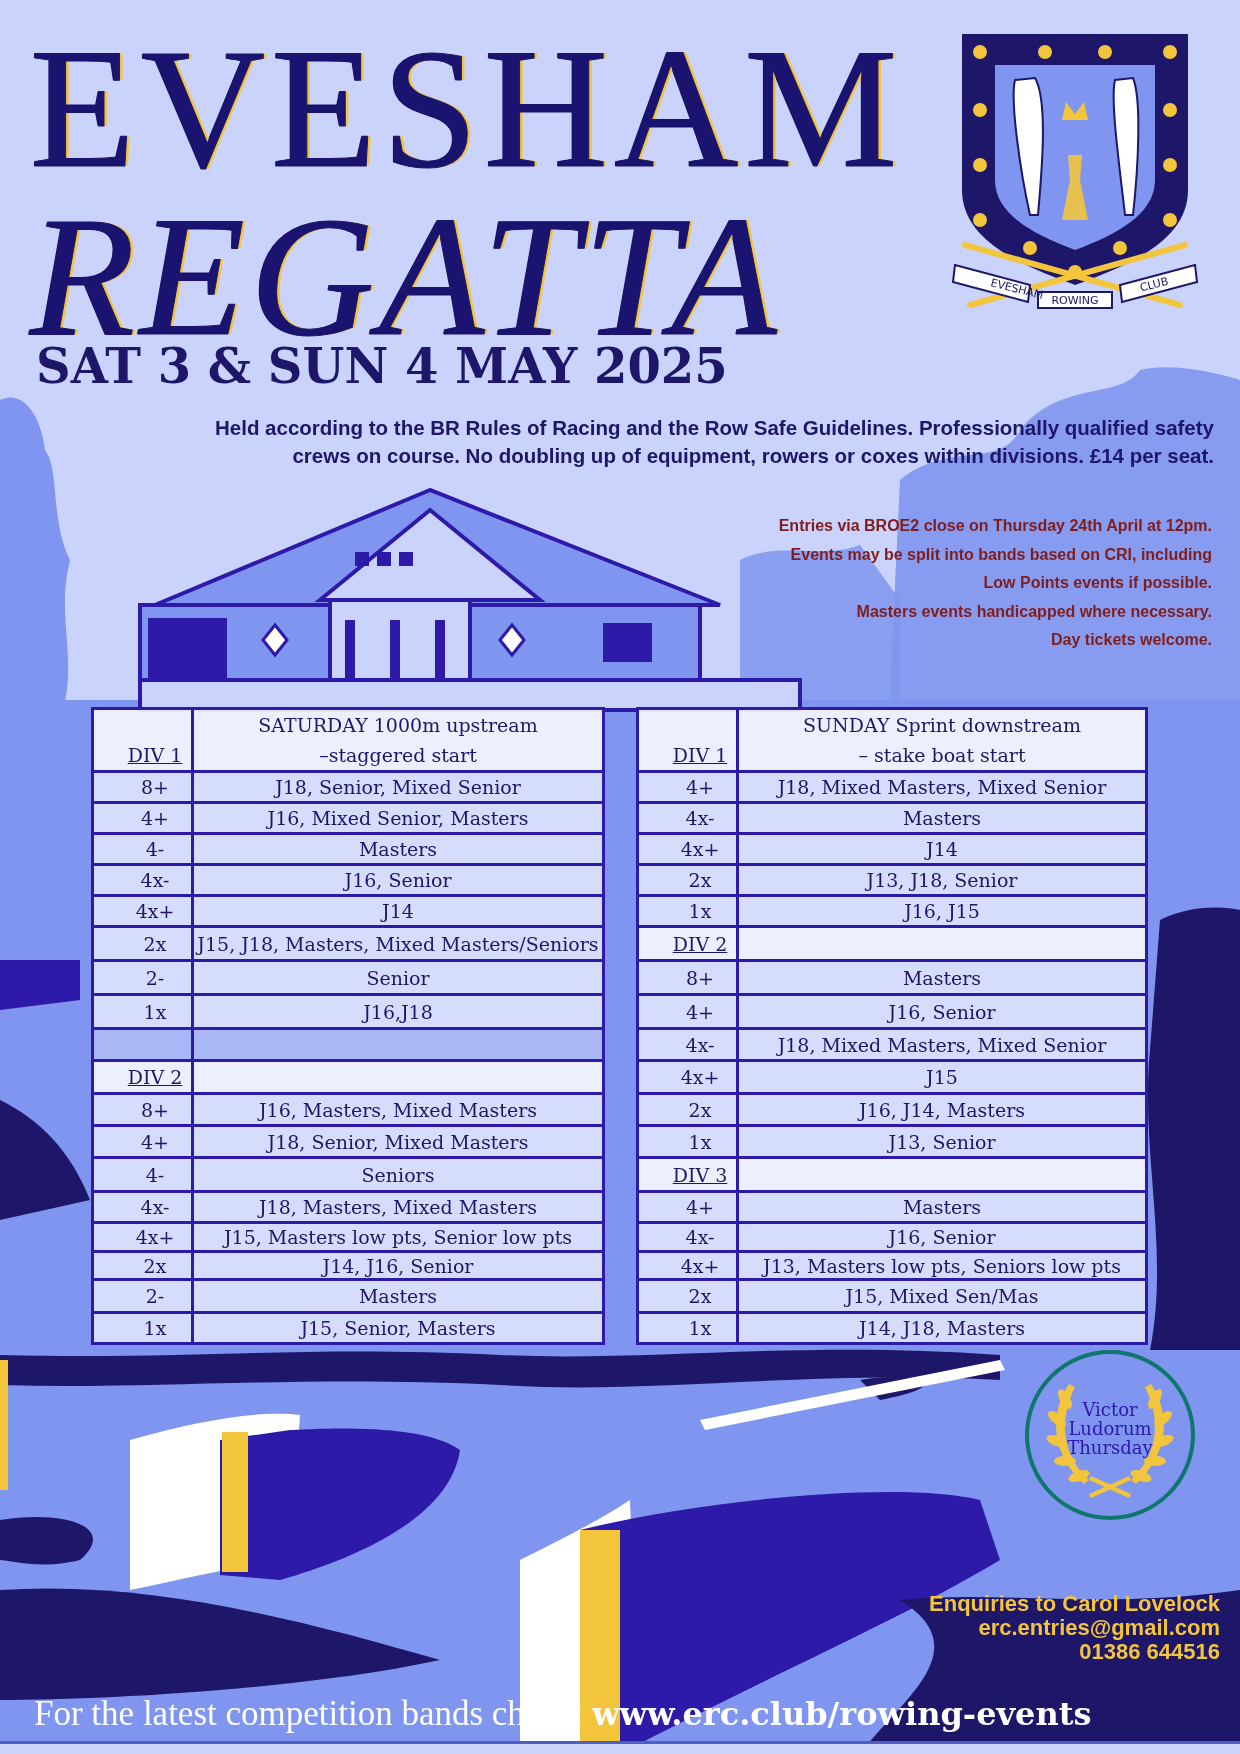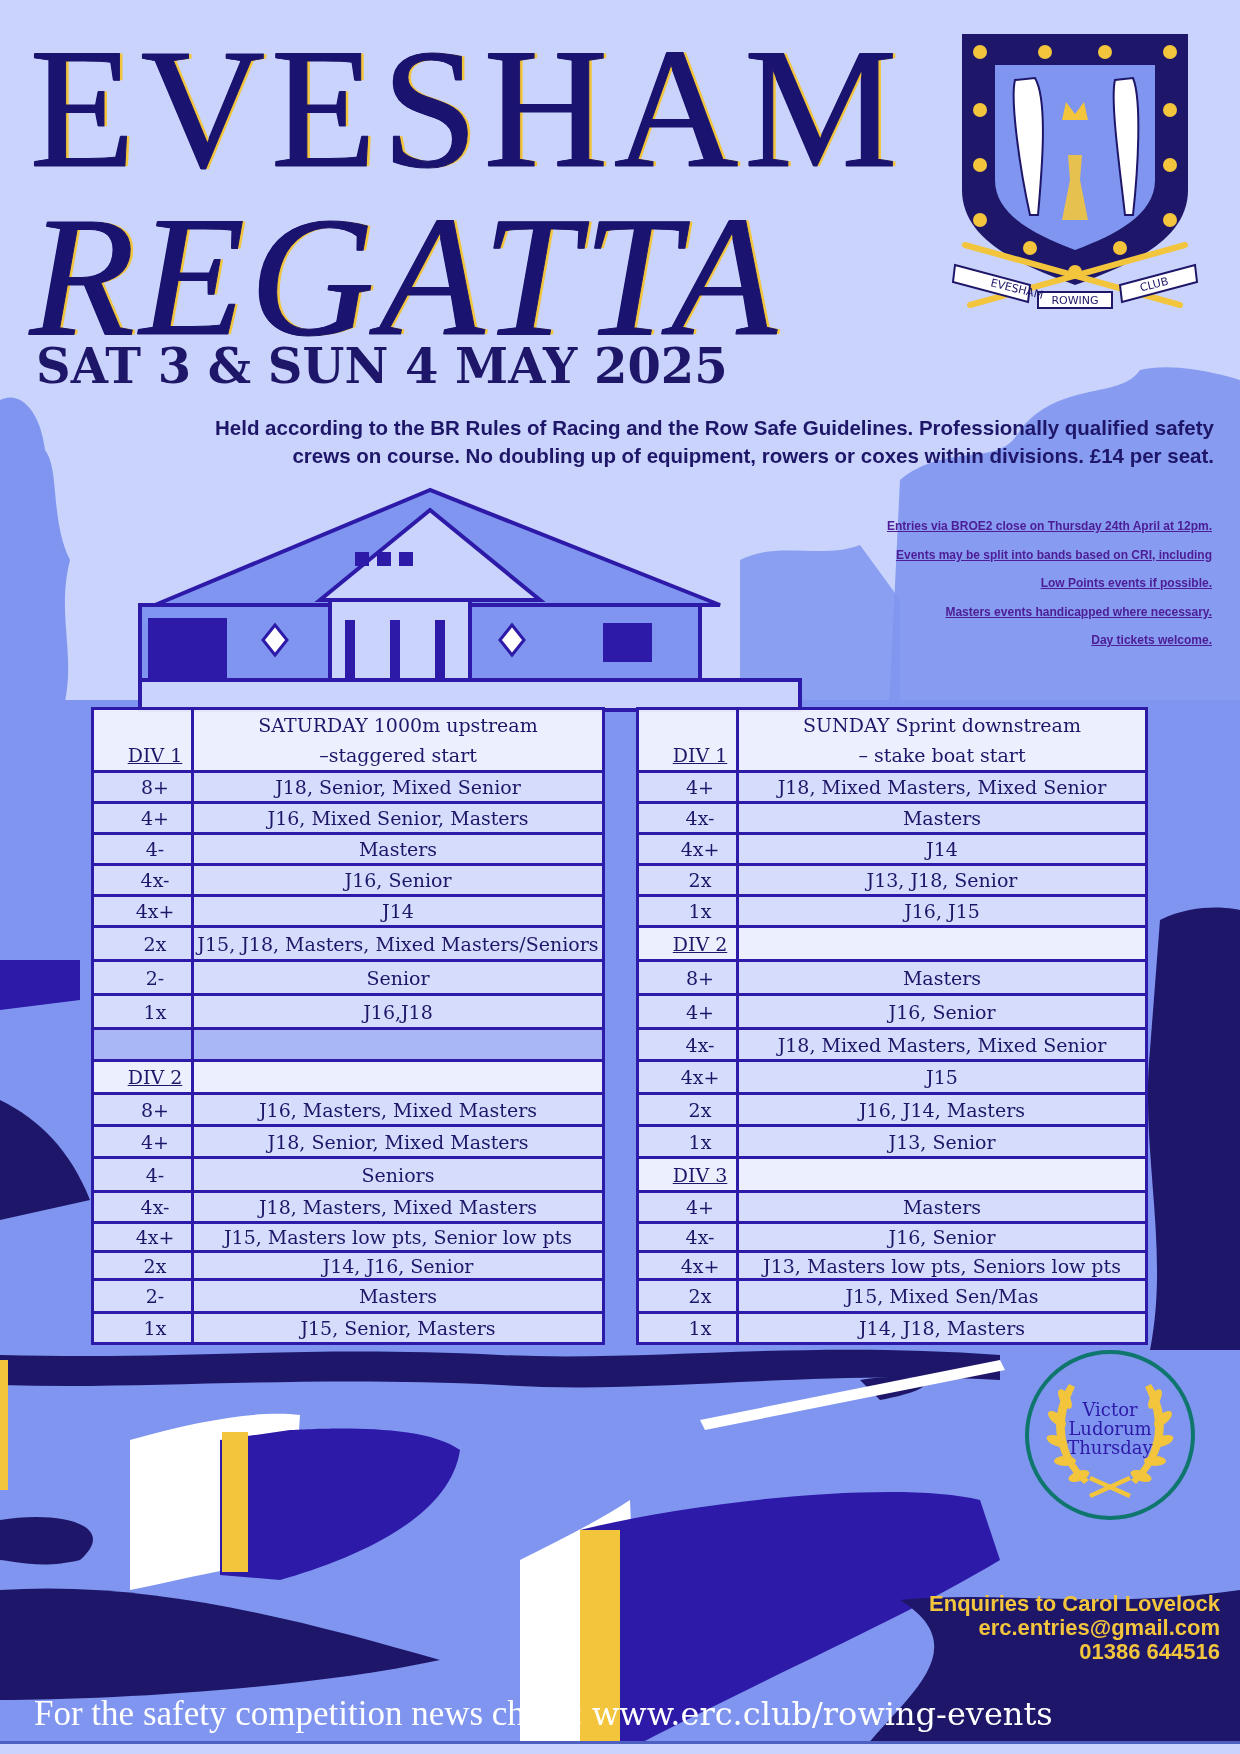--- a/index.html
+++ b/index.html
@@ -3,36 +3,36 @@
 <meta charset="utf-8">
 <style>
   html, body { margin:0; padding:0; }
   body { width:1240px; height:1754px; position:relative; overflow:hidden; background:#c9d3fb; font-family:"Liberation Sans", sans-serif; }
   .bg { position:absolute; inset:0; }
   .title { position:absolute; left:30px; font-family:"Liberation Serif","DejaVu Serif", serif; color:#1a1470; font-size:172px; line-height:1; letter-spacing:6px; text-shadow: 3px 0 0 #f2c53d, -1px 0 0 #1a1470; -webkit-text-stroke:1px #1a1470; }
   .title.t1 { top:22px; }
   .title.t2 { top:190px; letter-spacing:5px;font-style:italic; }
   .dates { position:absolute; left:36px; top:338px; font-family:"DejaVu Serif", serif; font-weight:bold; color:#1e1668; font-size:48px; letter-spacing:0px; }
   .intro { position:absolute; right:26px; top:414px; width:1130px; text-align:right; font-weight:bold; color:#1e1668; font-size:20.5px; line-height:28px; }
-  .notes { position:absolute; right:28px; top:512px; text-align:right; font-weight:bold; color:#4c1d95; font-size:12px; line-height:28.6px;text-decoration:underline; }
+  .notes { position:absolute; right:28px; top:512px; text-align:right; font-weight:bold; color:#7f1d1d; font-size:16px; line-height:28.6px; }
   .crest { position:absolute; left:950px; top:30px; }
   table.sched { position:absolute; border-collapse:collapse; font-family:"DejaVu Serif", serif; color:#1e1668; font-size:19px; }
   table.sched td { border:3px solid #2d1aa8; text-align:center; padding:0; background:rgba(235,238,255,0.80); }
   table.sched td.boat { width:72px;padding-left:25px; }
   table.sched tr.hdr td { height:58px; background:rgba(244,246,255,0.92); vertical-align:bottom; line-height:30px; }
   table.sched tr.div td { background:rgba(244,246,255,0.92); }
   table.sched tr.gap td { background:rgba(174,186,246,0.9); }
   .divlbl { text-decoration:underline; }
   .sat { left:91px; top:707px; width:514px; }
   .sun { left:636px; top:707px; width:512px; }
   .vl { position:absolute; left:1025px; top:1350px; width:170px; height:170px; border-radius:50%; background:#7f95ef; border:4px solid #0f766e; box-sizing:border-box; }
   .vl-text { position:absolute; left:0; right:0; top:46px; text-align:center; font-family:"DejaVu Serif", serif; color:#2d1aa8; font-size:18px; line-height:19px; }
   .contact { position:absolute; right:20px; top:1592px; text-align:right; font-weight:bold; color:#f2c53d; font-size:22px; line-height:24px; }
   .footer { position:absolute; left:34px; top:1694px; font-family:"Liberation Serif","DejaVu Serif", serif; color:#ffffff; font-size:35px; white-space:nowrap; }
-  .footer .url { font-weight:normal; font-family:"DejaVu Serif", serif; font-size:32px; }
+  .footer .url { font-weight:bold; font-family:"DejaVu Serif", serif; font-size:32px; }
   .bottom-strip { position:absolute; left:0; right:0; bottom:0; height:10px; background:#c9d3fb; border-top:3px solid #4d5fc0; }
 </style>
 </head>
 <body>
 
 <svg class="bg" width="1240" height="1754" viewBox="0 0 1240 1754">
   <rect x="0" y="0" width="1240" height="1754" fill="#c9d3fb"></rect>
 
   <path d="M0 400 C20 390 40 410 45 450 C60 470 50 520 70 560 C55 620 80 660 60 720 L0 740 Z" fill="#7f95ef"></path>
 
@@ -340,15 +340,15 @@
   </div>
 </div>
 
 <div class="contact">
   <div>Enquiries to Carol Lovelock</div>
   <div>erc.entries@gmail.com</div>
   <div>01386 644516</div>
 </div>
 
 <div class="footer">
-  <span>For the safety competition news check: </span><span class="url">www.erc.club/rowing-events</span>
+  <span>For the latest competition bands check: </span><span class="url">www.erc.club/rowing-events</span>
 </div>
 <div class="bottom-strip"></div>
 
 </body></html>

